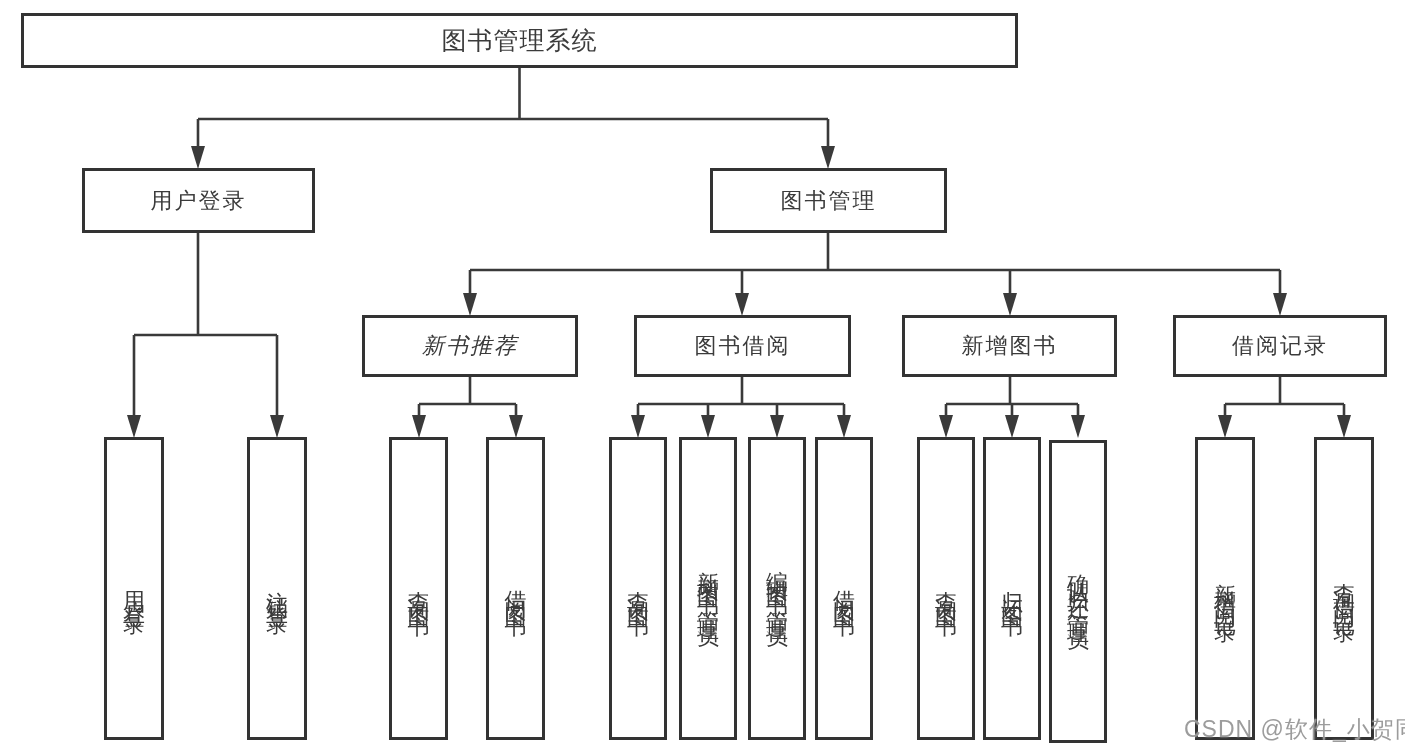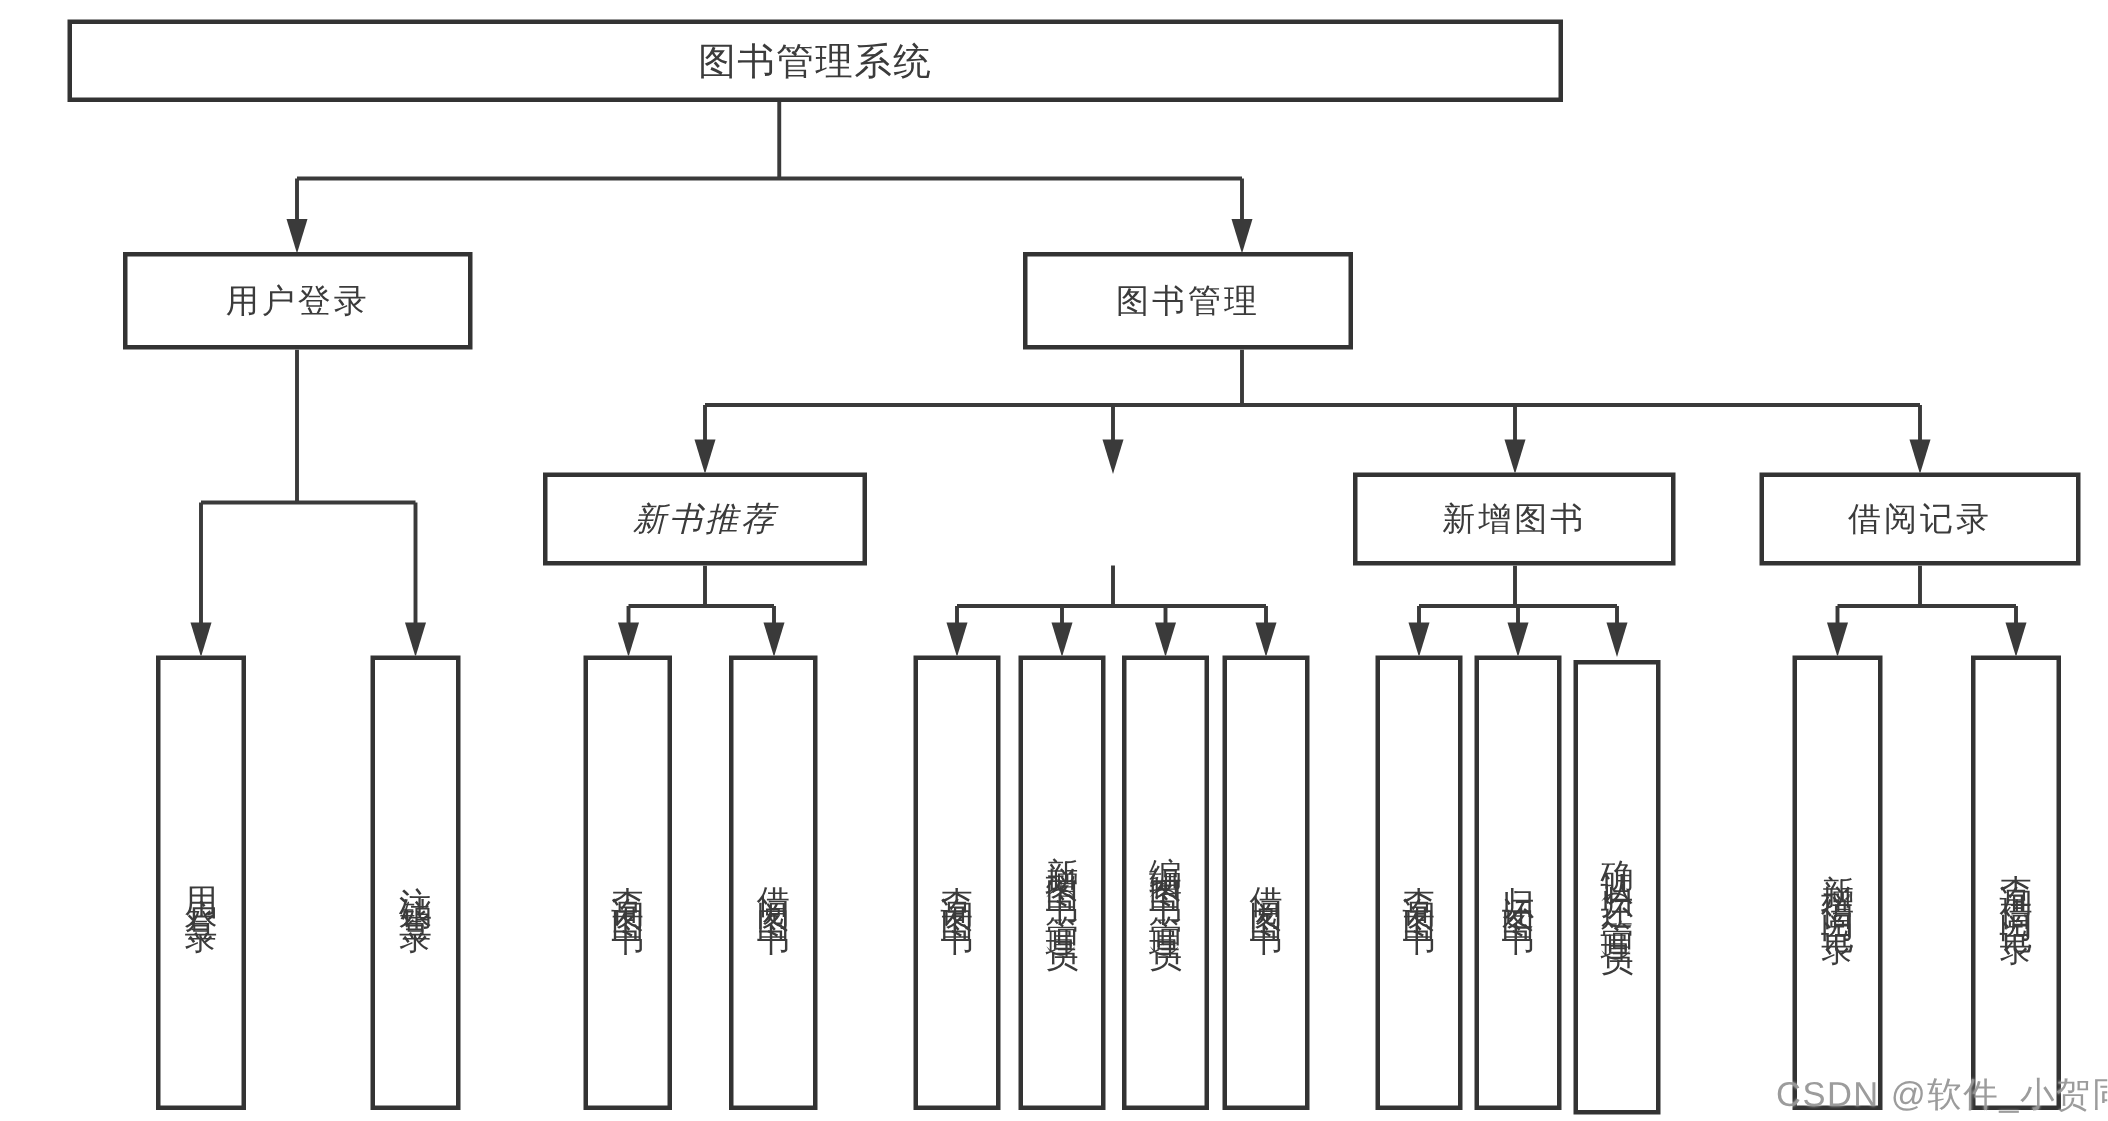--- a/index.html
+++ b/index.html
@@ -99,26 +99,27 @@
       <polygon points="770,415 784,415 777,438"></polygon>
       <polygon points="837,415 851,415 844,438"></polygon>
       <polygon points="939,415 953,415 946,438"></polygon>
       <polygon points="1005,415 1019,415 1012,438"></polygon>
       <polygon points="1071,415 1085,415 1078,438"></polygon>
       <polygon points="1218,415 1232,415 1225,438"></polygon>
       <polygon points="1337,415 1351,415 1344,438"></polygon>
     </g>
   </svg>
 
-  <div class="node root" style="left:21px; top:13px; width:997px; height:55px;margin-left:24px;">图书管理系统</div>
+  <div class="node root" style="left:21px; top:13px; width:997px; height:55px;">图书管理系统</div>
 
   <div class="node" style="left:82px; top:168px; width:233px; height:65px;">用户登录</div>
-  <div class="node" style="left:682px; top:168px; width:220px; height:65px;">图书管理</div>
+  <div class="node" style="left:710px; top:168px; width:237px; height:65px;">图书管理</div>
 
   <div class="node" style="left:362px; top:315px; width:216px; height:62px;font-style:italic;">新书推荐</div>
+  <div class="node" style="left:634px; top:315px; width:217px; height:62px;">图书借阅</div>
   <div class="node" style="left:902px; top:315px; width:215px; height:62px;">新增图书</div>
   <div class="node" style="left:1173px; top:315px; width:214px; height:62px;">借阅记录</div>
 
   <div class="node leaf" style="left:104px; top:437px; width:60px; height:303px;">用户登录</div>
   <div class="node leaf" style="left:247px; top:437px; width:60px; height:303px;">注销登录</div>
 
   <div class="node leaf" style="left:389px; top:437px; width:59px; height:303px;">查询图书</div>
   <div class="node leaf" style="left:486px; top:437px; width:59px; height:303px;">借阅图书</div>
 
   <div class="node leaf" style="left:609px; top:437px; width:58px; height:303px;">查询图书</div>

